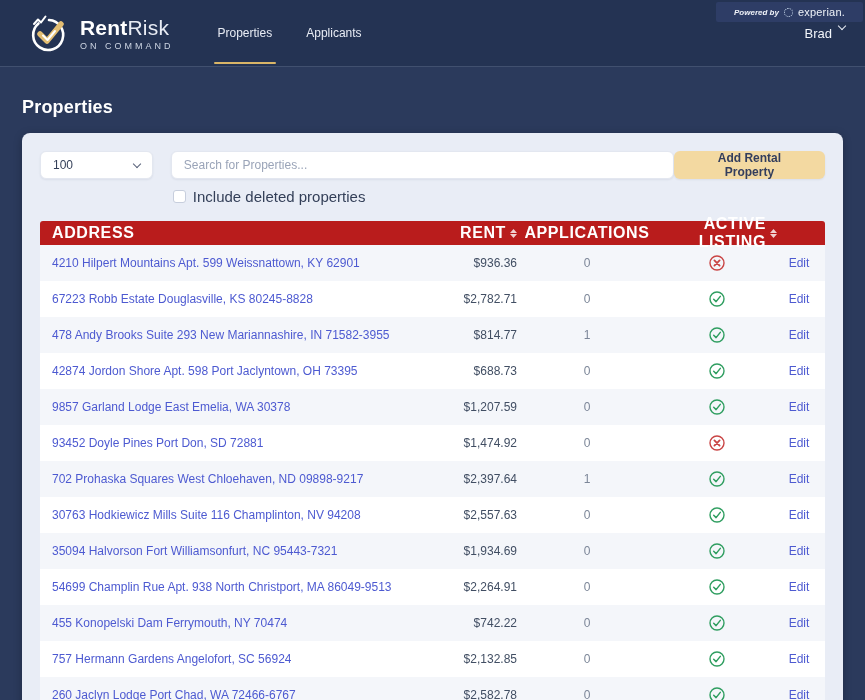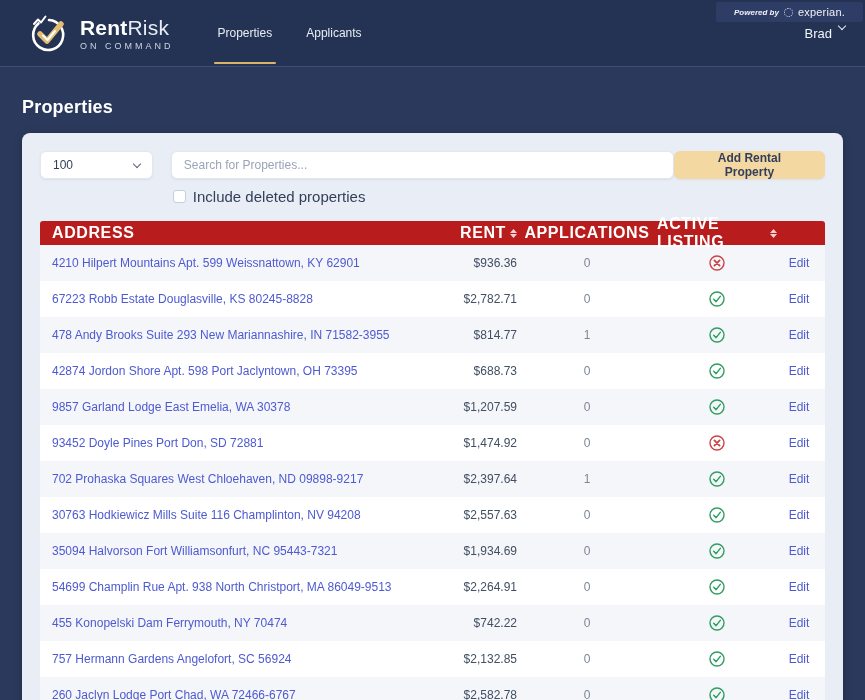--- a/index.html
+++ b/index.html
@@ -107,21 +107,21 @@
   .row { display:flex; align-items:center; height:36px; background:#ffffff; font-size:12px; }
   .row.odd { background:#f4f6fa; }
 
   .col-address { flex:1; min-width:0; padding-left:12px; display:flex; align-items:center; }
   .col-rent { width:85px; text-align:right; }
   .col-apps { width:140px; text-align:center; }
   .col-active { width:120px; display:flex; align-items:center; justify-content:center; }
   .col-edit { width:48px; text-align:center; padding-right:4px; }
   .thead .col-rent, .thead .col-active { display:flex; align-items:center; gap:4px; }
   .thead .col-rent { justify-content:flex-end; }
-  .thead .col-active { justify-content:center; }
+  .thead .col-active { justify-content:center;text-align:right; }
   .thead .col-apps, .thead .col-edit { display:block; }
 
   .address-link {
     color:#4d5ad1; text-decoration:none; white-space:nowrap; overflow:hidden;
     text-overflow:ellipsis; cursor:pointer;
   }
   .rent-val { color:#414e63; }
   .apps-val { color:#7c8698; }
   .edit-link { color:#4d5ad1; text-decoration:none; cursor:pointer; }
 

